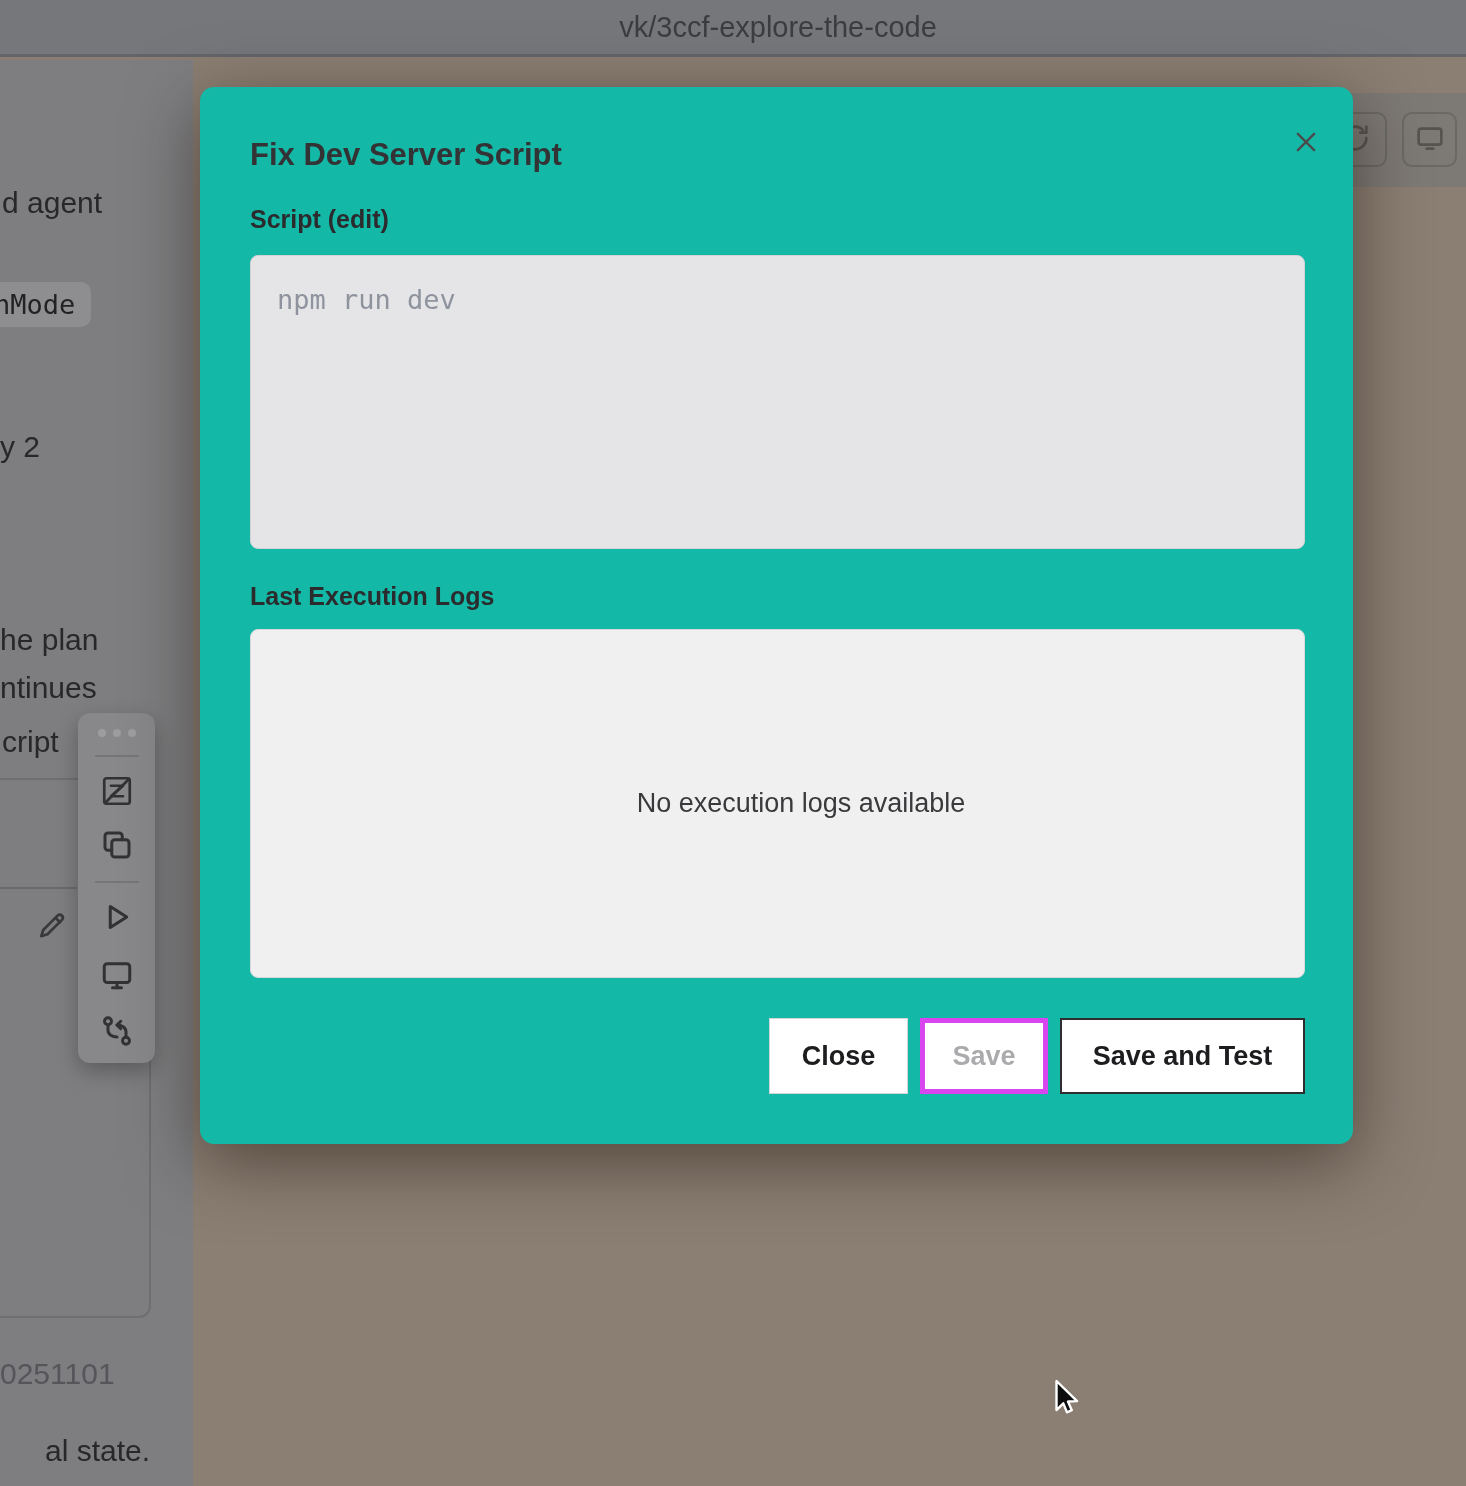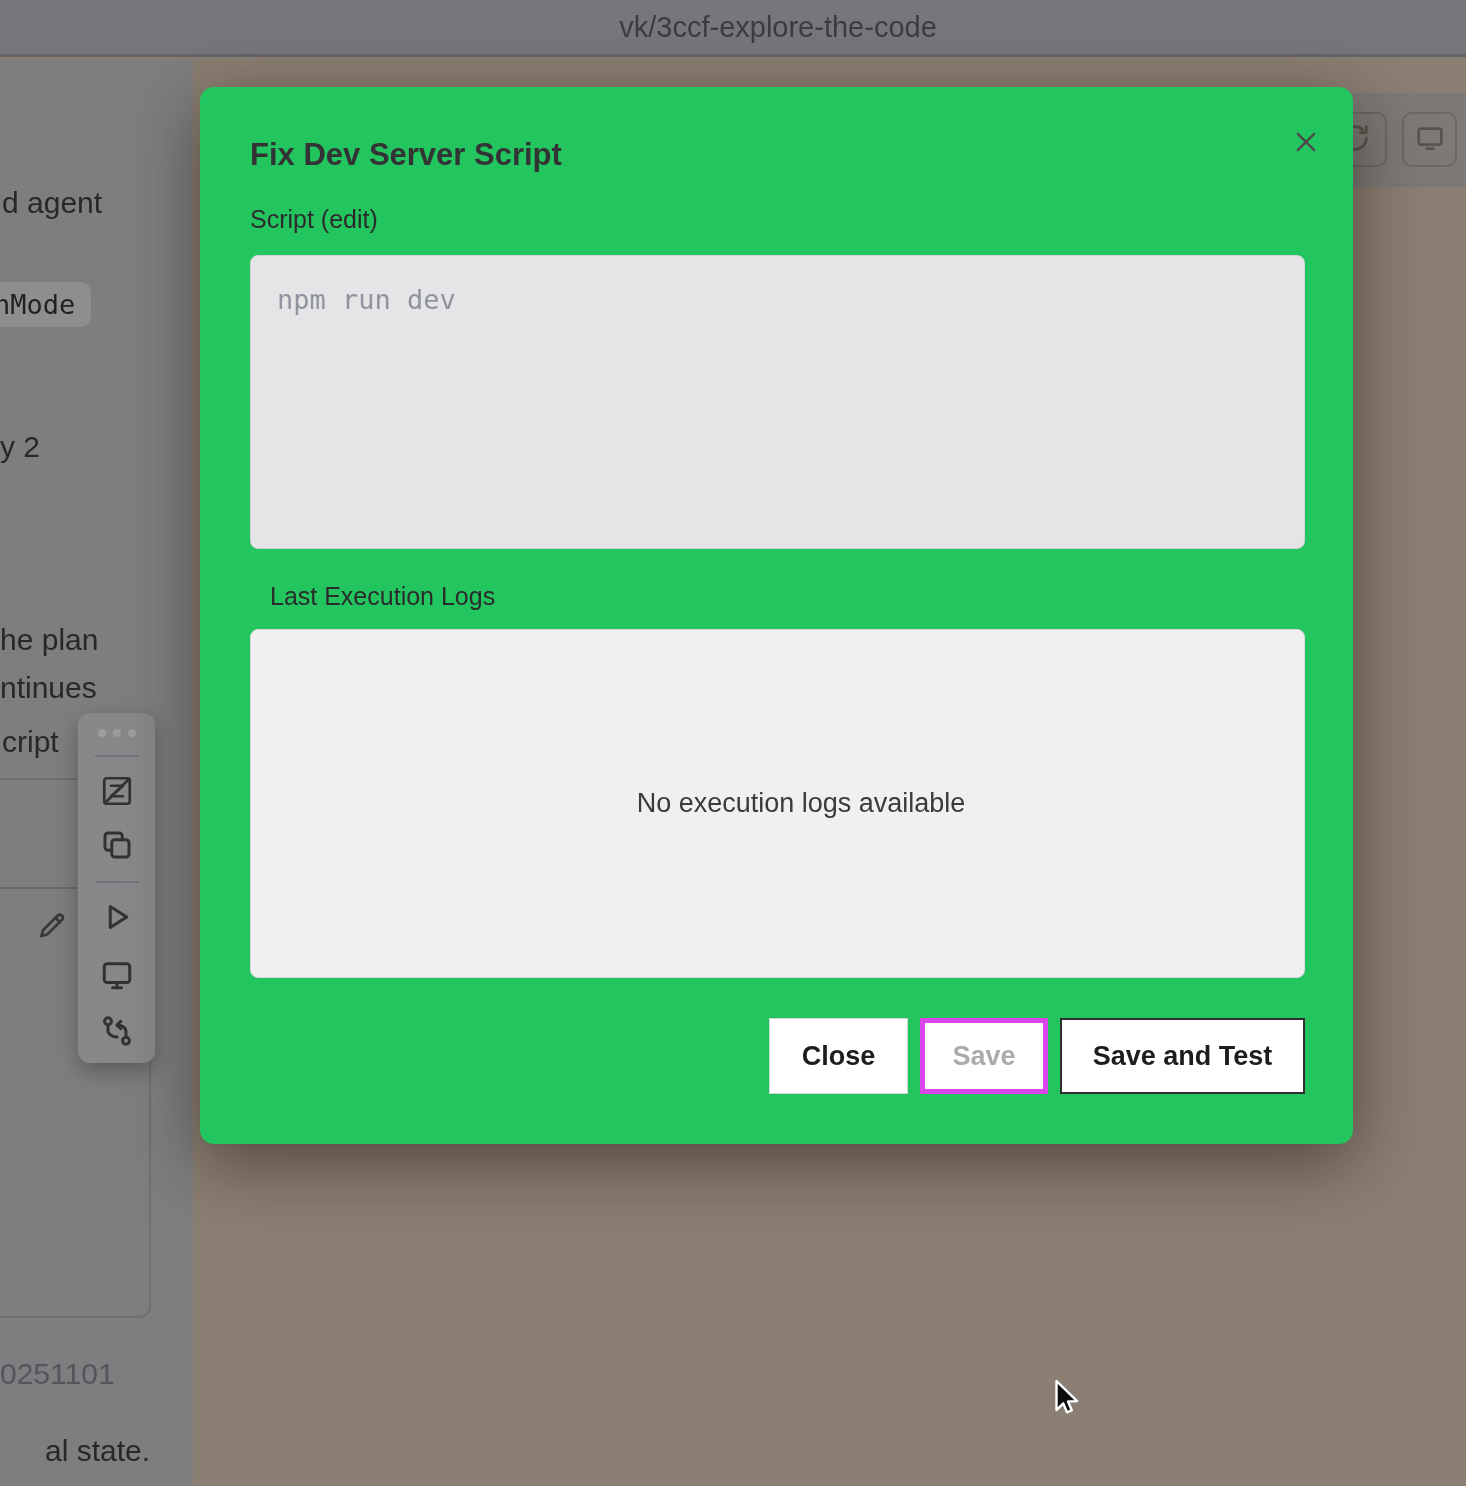--- a/index.html
+++ b/index.html
@@ -63,39 +63,39 @@
     border: 2px solid #6b6963; border-radius: 10px;
     display: flex; align-items: center; justify-content: center; color: #56544e; z-index: 2;
   }
   .tr-btn svg { width: 32px; height: 32px; }
   .tr-refresh { left: 1322px; width: 65px; }
   .tr-monitor { left: 1402px; width: 55px; }
 
   
   .modal {
     position: absolute; left: 200px; top: 87px; width: 1153px; height: 1057px;
-    background: #22c55e; border-radius: 14px; z-index: 10;
+    background: #14b8a6; border-radius: 14px; z-index: 10;
     box-shadow: 0 18px 70px rgba(25,15,5,0.5);
   }
   .modal-close {
     position: absolute; right: 30px; top: 38px; width: 34px; height: 34px;
     display: flex; align-items: center; justify-content: center;
     color: #4a4a4c; cursor: pointer; background: none; border: none;
   }
   .modal-close svg { width: 28px; height: 28px; }
   .modal-title {
     position: absolute; left: 50px; top: 50px;
     font-size: 31px; font-weight: 700; color: #333336;
   }
   .field-label {
     position: absolute; left: 50px;
-    font-size: 25px; font-weight: 400; color: #2b2b2e;
+    font-size: 25px; font-weight: 700; color: #2b2b2e;
   }
   .label-script { top: 118px; }
-  .label-logs { top: 495px; margin-left: 20px; }
+  .label-logs { top: 495px; }
   .script-input {
     position: absolute; left: 50px; top: 168px; width: 1055px; height: 294px;
     background: #e5e5e7; border: 1px solid #d2d2d5; border-radius: 8px;
     resize: none; outline: none; padding: 28px 26px;
     font-family: "DejaVu Sans Mono", monospace; font-size: 27px; color: #33373f;
   }
   .script-input::placeholder { color: #8e939d; opacity: 1; }
   .logs-box {
     position: absolute; left: 50px; top: 542px; width: 1055px; height: 349px;
     background: #f0f0f1; border: 1px solid #d9d9dc; border-radius: 8px;

